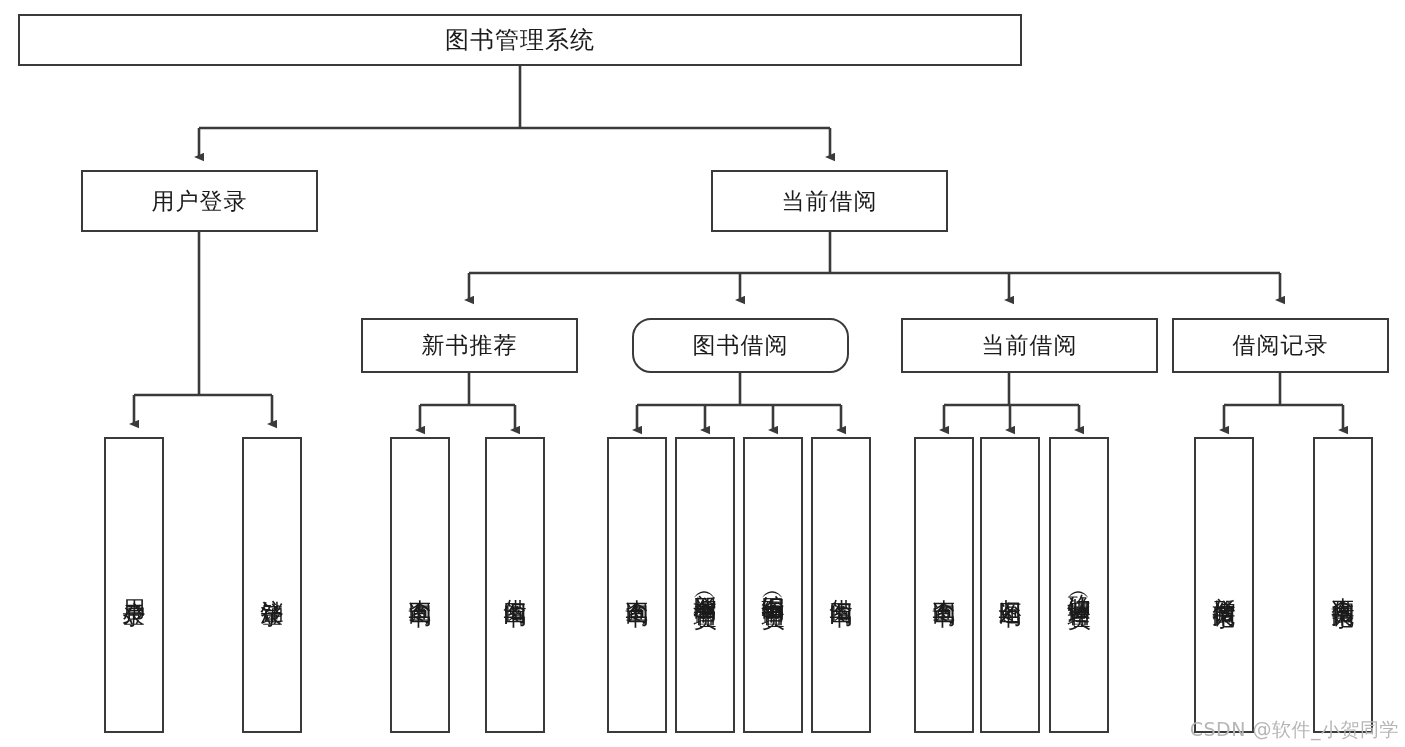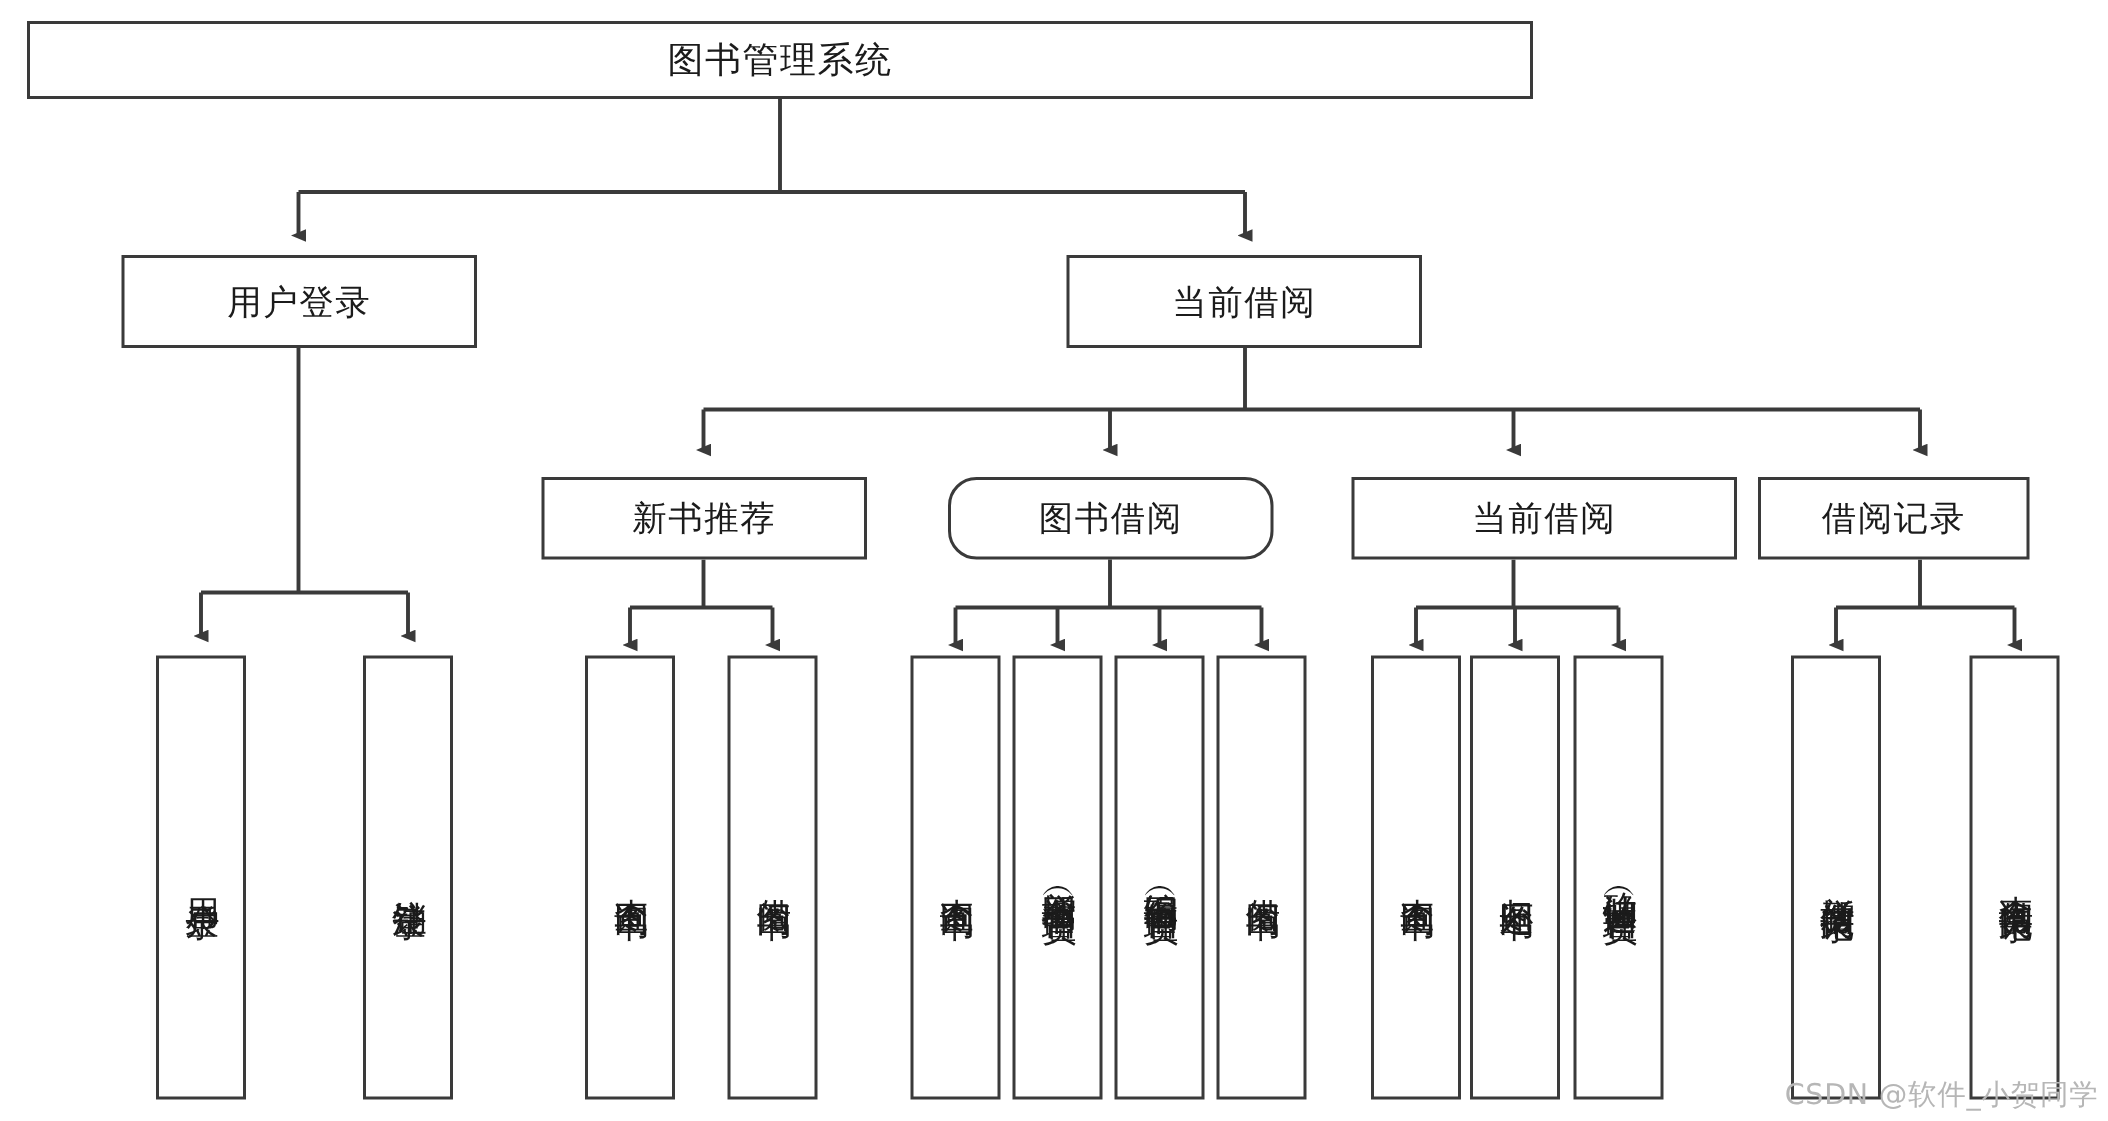--- a/index.html
+++ b/index.html
@@ -136,21 +136,21 @@
 
   <div class="node node-h" style="left:361px; top:318px; width:217px; height:55px;">
     <span>新书推荐</span>
   </div>
   <div class="node node-h" style="left:632px; top:318px; width:217px; height:55px;border-radius:19px;">
     <span>图书借阅</span>
   </div>
   <div class="node node-h" style="left:901px; top:318px; width:257px; height:55px;">
     <span>当前借阅</span>
   </div>
-  <div class="node node-h" style="left:1172px; top:318px; width:181px; height:55px;">
+  <div class="node node-h" style="left:1172px; top:318px; width:217px; height:55px;">
     <span>借阅记录</span>
   </div>
 
   <div class="node node-v" style="left:104px; top:437px; width:60px; height:296px;">
     <span class="vlabel">用户登录</span>
   </div>
   <div class="node node-v" style="left:242px; top:437px; width:60px; height:296px;">
     <span class="vlabel">注销登录</span>
   </div>
 

